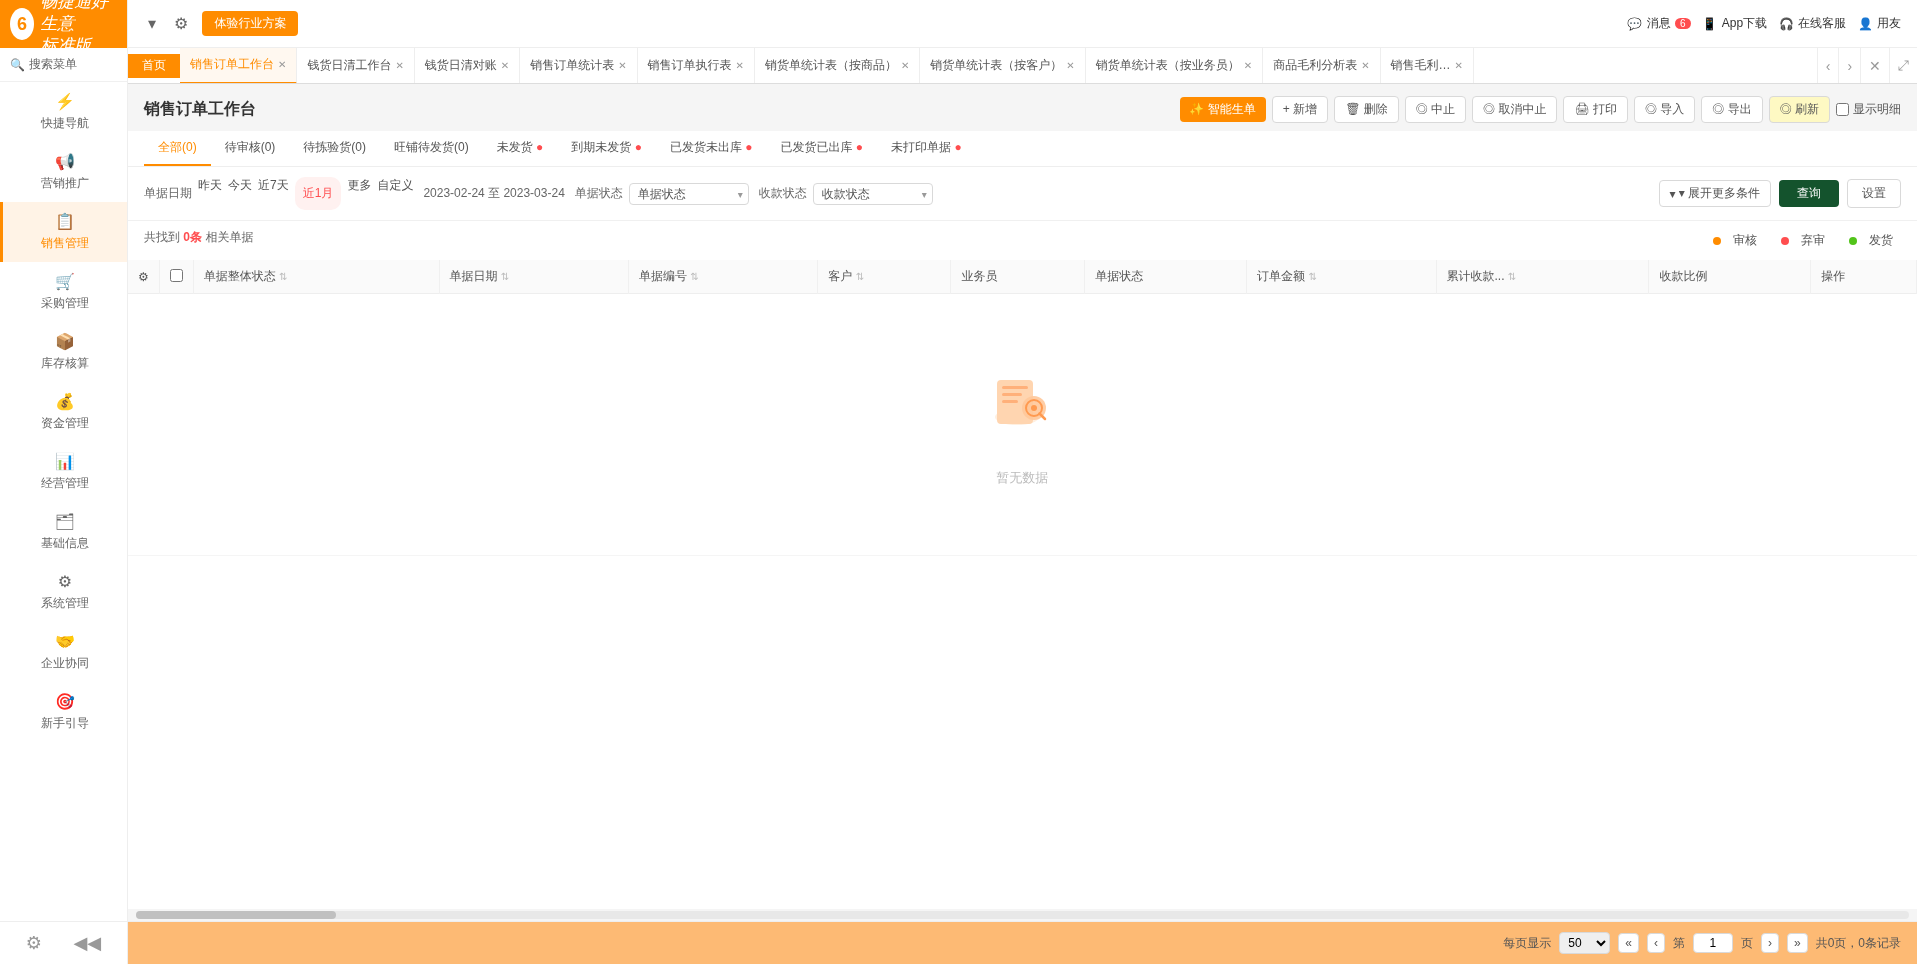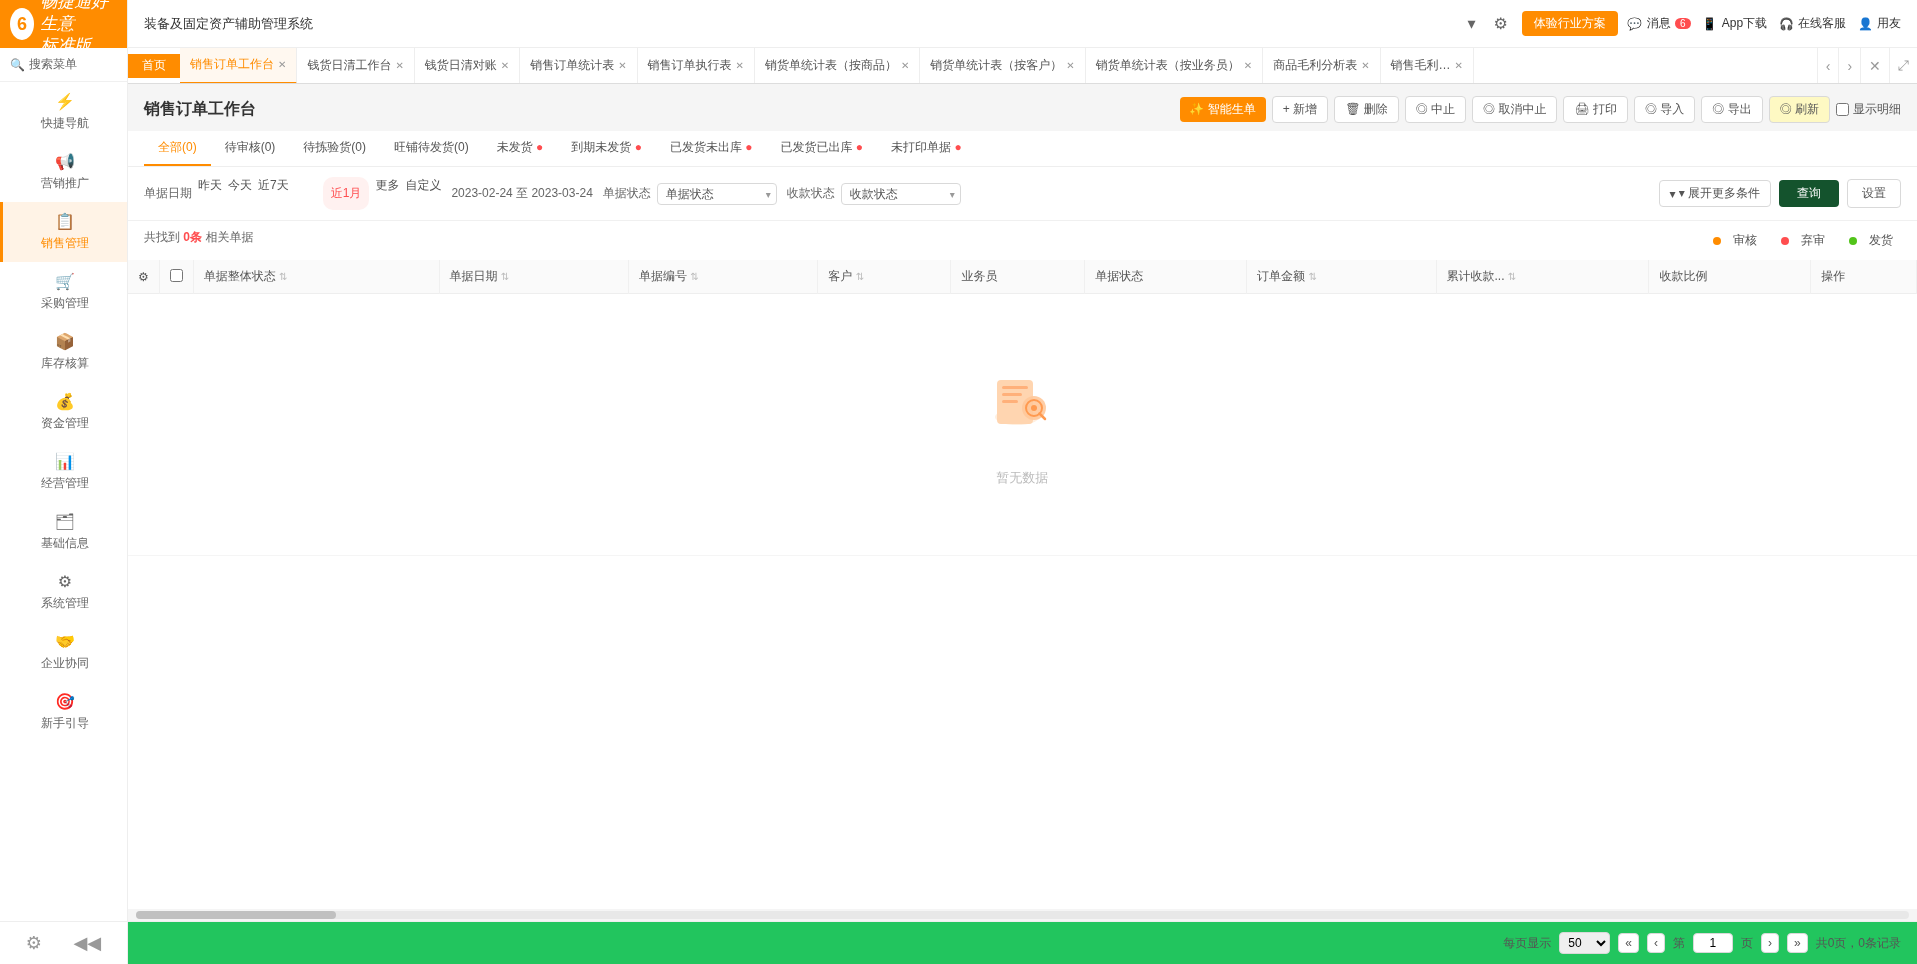--- a/index.html
+++ b/index.html
@@ -56,21 +56,21 @@
     .sub-tab { padding: 8px 14px; font-size: 12px; color: #555; cursor: pointer; border-bottom: 2px solid transparent; white-space: nowrap; }
     .sub-tab.active { color: #ff8c00; border-bottom: 2px solid #ff8c00; }
     .sub-tab .count-red { color: #ff4d4f; }
 
     
     .filter-bar { padding: 10px 16px; background: #fff; display: flex; flex-wrap: wrap; gap: 10px; align-items: center; border-bottom: 1px solid #f0f0f0; flex-shrink: 0; }
     .filter-item { display: flex; align-items: center; gap: 6px; font-size: 12px; color: #555; }
     .filter-label { color: #666; }
     .filter-date-links { display: flex; gap: 6px; }
     .filter-date-link { color: #555; cursor: pointer; font-size: 12px; text-align: center; }
-    .filter-date-link.active { color: #ff4d4f; background: #fff1f0; border-radius: 10px; padding: 8px 8px; margin-left: 28px; }
+    .filter-date-link.active { color: #ff4d4f; background: #fff1f0; border-radius: 10px; padding: 8px 8px; }
     .filter-date-range { color: #666; font-size: 12px; }
     .filter-select { border: 1px solid #d9d9d9; border-radius: 4px; padding: 3px 24px 3px 8px; font-size: 12px; color: #555; background: #fff; appearance: none; cursor: pointer; min-width: 120px; }
     .filter-select-wrap { position: relative; display: inline-block; }
     .filter-select-wrap::after { content: '▾'; position: absolute; right: 6px; top: 50%; transform: translateY(-50%); color: #999; pointer-events: none; font-size: 10px; }
     .btn-expand { background: #fff; border: 1px solid #d9d9d9; border-radius: 4px; padding: 4px 10px; font-size: 12px; color: #555; cursor: pointer; display: flex; align-items: center; gap: 3px; }
     .btn-query { background: #14532d; color: #fff; border: none; border-radius: 4px; padding: 5px 18px; font-size: 12px; cursor: pointer; }
     .btn-settings { background: #fff; border: 1px solid #d9d9d9; border-radius: 4px; padding: 5px 14px; font-size: 12px; color: #555; cursor: pointer; }
 
     
     .table-toolbar { padding: 8px 16px; display: flex; align-items: flex-start; justify-content: space-between; background: #fff; flex-shrink: 0; }
@@ -91,21 +91,21 @@
     th .sort { color: #bbb; font-size: 10px; cursor: pointer; }
     td { padding: 8px 10px; border-bottom: 1px solid #f5f5f5; color: #333; }
     .th-check { width: 32px; }
     .th-setting { width: 28px; }
 
     
     .empty-state { display: flex; flex-direction: column; align-items: center; justify-content: center; padding: 60px 0; color: #bbb; font-size: 13px; }
     .empty-icon { font-size: 64px; margin-bottom: 12px; color: #ffc18a; }
 
     
-    .pagination { padding: 10px 16px; display: flex; align-items: center; justify-content: flex-end; gap: 8px; font-size: 12px; color: #555; background: #22c55e; border-top: 1px solid #eee; flex-shrink: 0; }
+    .pagination { padding: 10px 16px; display: flex; align-items: center; justify-content: flex-end; gap: 8px; font-size: 12px; color: #555; background: #fdba74; border-top: 1px solid #eee; flex-shrink: 0; }
     .page-size-select { border: 1px solid #d9d9d9; border-radius: 4px; padding: 2px 4px; font-size: 12px; }
     .page-btn { border: 1px solid #d9d9d9; border-radius: 4px; padding: 2px 6px; cursor: pointer; color: #555; background: #fff; font-size: 12px; }
     .page-input { border: 1px solid #d9d9d9; border-radius: 4px; padding: 2px 4px; width: 40px; text-align: center; font-size: 12px; }
 
     .scrollbar-container { height: 12px; background: #f5f5f5; display: flex; align-items: center; flex-shrink: 0; }
     .scrollbar-track { width: 100%; height: 8px; background: #e8e8e8; border-radius: 4px; margin: 0 8px; position: relative; }
     .scrollbar-thumb { width: 200px; height: 8px; background: #c0c0c0; border-radius: 4px; cursor: pointer; }
   </style>
 </head>
 <body>
@@ -172,21 +172,20 @@
 
   <div class="sidebar-footer">
     <span title="设置">⚙</span>
     <span title="收起">◀◀</span>
   </div>
 </div>
 
 <div class="main">
 
   <div class="topbar">
-    <span class="topbar-title">装备及固定资产辅助管理系统</span>
     <span class="topbar-icon">▾</span>
     <span class="topbar-icon">⚙</span>
     <button class="topbar-btn-orange">体验行业方案</button>
     <div class="topbar-right">
       <div class="topbar-right-item">
         <span>💬</span>
         <span>消息</span>
         <span class="badge">6</span>
       </div>
       <div class="topbar-right-item">

